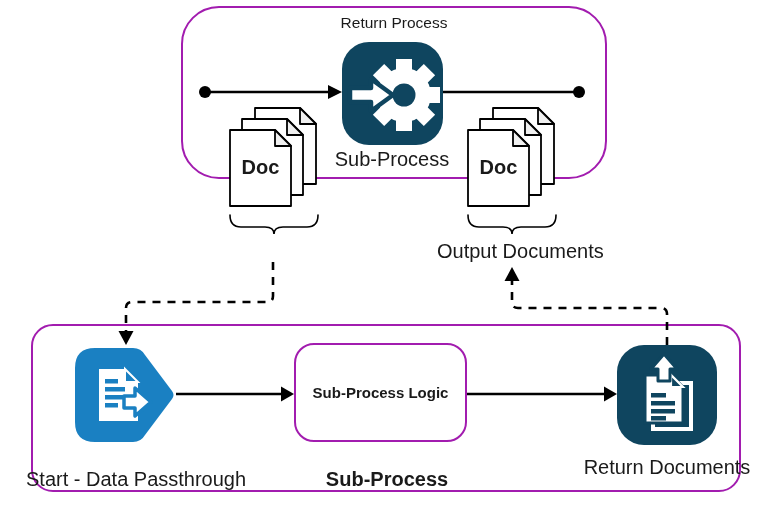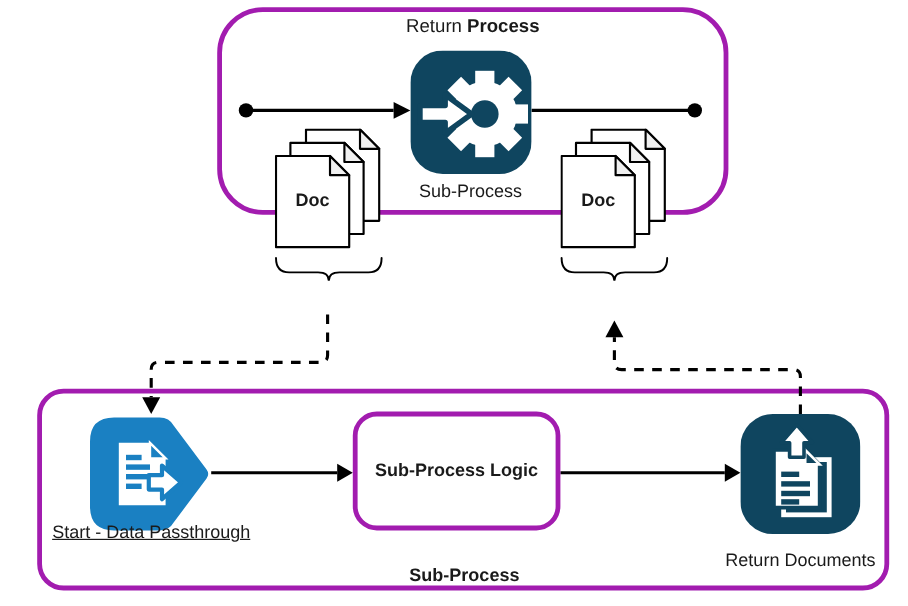--- a/index.html
+++ b/index.html
@@ -7,44 +7,44 @@
     position:relative;
     width:757px;height:505px;
     background:#ffffff;
     font-family:"Liberation Sans", sans-serif;
     color:#1a1a1a;
     overflow:hidden;
   }
   .abs{position:absolute;}
   .node-box{
     position:absolute;
-    border:4px solid #a21caf;
+    border:2px solid #a21caf;
     background:transparent;
     box-sizing:border-box;
   }
   #top-box{left:181px;top:6px;width:426px;height:173px;border-radius:38px;}
   #bottom-box{left:31px;top:324px;width:710px;height:168px;border-radius:22px;}
   #logic-box{
     left:294px;top:343px;width:173px;height:99px;border-radius:20px;
     background:#ffffff;
     display:flex;align-items:center;justify-content:center;
     font-weight:bold;font-size:15px;
   }
   .label{
-    position:absolute;font-size:15px;line-height:17px;
+    position:absolute;font-size:20px;line-height:17px;
     text-align:center;white-space:nowrap;
   }
-  .bold{font-weight:bold;}
+  .bold{font-weight:normal;}
   #caller-title{left:181px;top:14px;width:426px;font-size:15.5px;}
   #gear-sublabel{left:317px;top:151px;width:150px;}
   #doc-label-left{left:230px;top:159px;width:61px;font-weight:bold;}
   #doc-label-right{left:468px;top:159px;width:61px;font-weight:bold;}
   #input-caption{left:200px;top:243px;width:150px;}
   #output-caption{left:437px;top:243px;width:150px;}
-  #start-caption{left:26px;top:435px;width:200px;text-decoration:underline;}
+  #start-caption{left:26px;top:471px;width:200px;}
   #return-caption{left:567px;top:459px;width:200px;}
   #bottom-title{left:312px;top:471px;width:150px;font-weight:bold;}
   svg{display:block;}
   .overlay{position:absolute;left:0;top:0;pointer-events:none;}
   .flow-line{stroke:#000000;stroke-width:2.6px;fill:none;}
   .dashed{stroke:#000000;stroke-width:2.6px;fill:none;stroke-dasharray:8 7;}
   .arrowhead{fill:#000000;stroke:none;}
   .brace{stroke:#000000;stroke-width:1.6px;fill:none;stroke-linecap:round;}
   .page{fill:#ffffff;stroke:#000000;stroke-width:1.8px;stroke-linejoin:round;}
   .fold{stroke:#000000;stroke-width:1.8px;stroke-linejoin:round;}
@@ -166,19 +166,20 @@
     <span>Sub-Process Logic</span>
   </div>
 
   <div id="caller-title" class="label"><span>Return </span><span class="bold">Process</span></div>
 
   <div id="gear-sublabel" class="label">Sub-Process</div>
 
   <div id="doc-label-left" class="label">Doc</div>
   <div id="doc-label-right" class="label">Doc</div>
 
+  <div id="output-caption" class="label">Output Documents</div>
 
   <div id="start-caption" class="label">Start - Data Passthrough</div>
   <div id="return-caption" class="label">Return Documents</div>
 
   <div id="bottom-title" class="label">Sub-Process</div>
 
 </div>
 
 </body></html>

